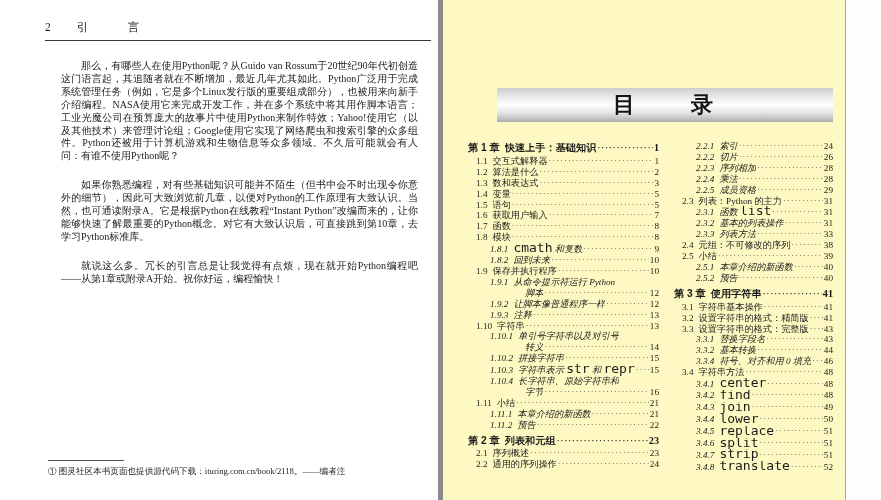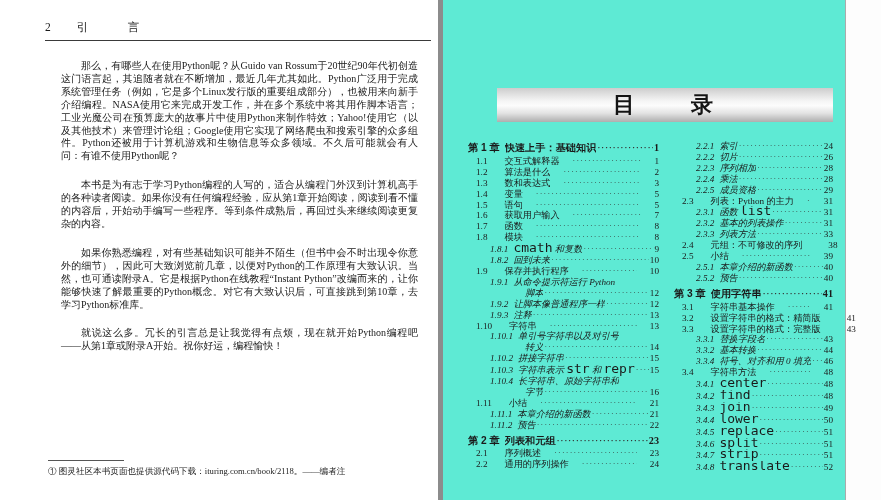--- a/index.html
+++ b/index.html
@@ -13,55 +13,54 @@
   .lp-header .htitle{letter-spacing:14px;}
   .lp-body{position:absolute;left:45px;top:44px;width:389px;text-align:justify;font-size:10px;line-height:12.9px;}
   .lp-body p{margin:16px;text-indent:2em;}
   .lp-footnote{position:absolute;left:48px;top:460px;width:372px;font-size:8.6px;line-height:11px;color:#222;}
   .fn-rule{width:76px;border-top:1px solid #555;margin-bottom:5px;}
 
   
   .gutter{position:absolute;left:438px;top:0;width:5px;height:500px;background:#8c8c8c;}
 
   
-  .right-page{position:absolute;left:443px;top:0;width:402px;height:500px;background:#5eead4;border-right:1px solid #ababab;}
+  .right-page{position:absolute;left:443px;top:0;width:402px;height:500px;background:#fef9c3;border-right:1px solid #ababab;}
   .toc-banner{position:absolute;left:54px;top:88px;width:336px;height:34px;
     background:linear-gradient(180deg,#cdcdcd 0%,#f5f5f5 38%,#fcfcfc 52%,#e3e3e3 74%,#aeaeae 100%);
     display:flex;align-items:center;justify-content:center;
     font-family:"Liberation Sans","DejaVu Sans",sans-serif;font-weight:bold;font-size:22px;color:#141414;letter-spacing:4px;}
 
   .toc-col{position:absolute;top:138px;font-size:9.2px;}
   .toc-col.c1{left:25px;width:191px;}
   .toc-col.c2{left:231px;top:141px;width:159px;}
 
-  .toc-row{display:flex;align-items:flex-end;line-height:10.9px;color:#1a1a1a;}
+  .toc-row{display:flex;align-items:center;line-height:10.9px;color:#1a1a1a;}
   .toc-row .num{flex:none;margin-right:5px;white-space:nowrap;}
   .toc-row .lbl{flex:none;max-width:78%;white-space:nowrap;overflow:hidden;}
   .toc-row .dots{flex:1;overflow:hidden;white-space:nowrap;font-size:8px;letter-spacing:1.2px;color:#333;margin:0 1px;font-style:normal;font-family:"Liberation Serif","DejaVu Serif",serif;}
   .toc-row .pg{flex:none;font-style:normal;font-family:"Liberation Serif","DejaVu Serif",serif;}
 
   .toc-row.lv-chapter{font-family:"Liberation Sans","DejaVu Sans",sans-serif;font-weight:bold;font-size:10.2px;margin-top:5px;margin-bottom:2px;}
-  .toc-row.lv-section{padding-left:8px;gap:12px;}
+  .toc-row.lv-section{padding-left:8px;}
   .toc-row.lv-sub{padding-left:22px;font-style:italic;}
   .toc-row.cont{padding-left:57px;font-style:italic;}
   .toc-row code{font-family:"DejaVu Sans Mono","Liberation Mono",monospace;font-style:normal;font-size:13px;}
 </style>
 </head>
 <body>
 
 <div class="screen">
 
   <div class="left-page">
     <div class="lp-header">
       <span class="pagenum">2</span>
       <span class="htitle">引　言</span>
     </div>
     <div class="lp-body" id="intro-body">
         <p>那么，有哪些人在使用Python呢？从Guido van Rossum于20世纪90年代初创造这门语言起，其追随者就在不断增加，最近几年尤其如此。Python广泛用于完成系统管理任务（例如，它是多个Linux发行版的重要组成部分），也被用来向新手介绍编程。NASA使用它来完成开发工作，并在多个系统中将其用作脚本语言；工业光魔公司在预算庞大的故事片中使用Python来制作特效；Yahoo!使用它（以及其他技术）来管理讨论组；Google使用它实现了网络爬虫和搜索引擎的众多组件。Python还被用于计算机游戏和生物信息等众多领域。不久后可能就会有人问：有谁不使用Python呢？</p>
-        <p>本书是为有志于学习Python编程的人写的，适合从编程门外汉到计算机高手的各种读者阅读。如果你没有任何编程经验，应从第1章开始阅读，阅读到看不懂的内容后，开始动手编写一些程序。等到条件成熟后，再回过头来继续阅读更复杂的内容。</p>
         <p>如果你熟悉编程，对有些基础知识可能并不陌生（但书中会不时出现令你意外的细节），因此可大致浏览前几章，以便对Python的工作原理有大致认识。当然，也可通读附录A。它是根据Python在线教程“Instant Python”改编而来的，让你能够快速了解最重要的Python概念。对它有大致认识后，可直接跳到第10章，去学习Python标准库。</p>
         <p>就说这么多。冗长的引言总是让我觉得有点烦，现在就开始Python编程吧——从第1章或附录A开始。祝你好运，编程愉快！</p>
       </div>
     <div class="lp-footnote">
       <div class="fn-rule"></div>
       <div>① 图灵社区本书页面也提供源代码下载：ituring.com.cn/book/2118。——编者注</div>
     </div>
   </div>
 
   <div class="gutter"></div>

